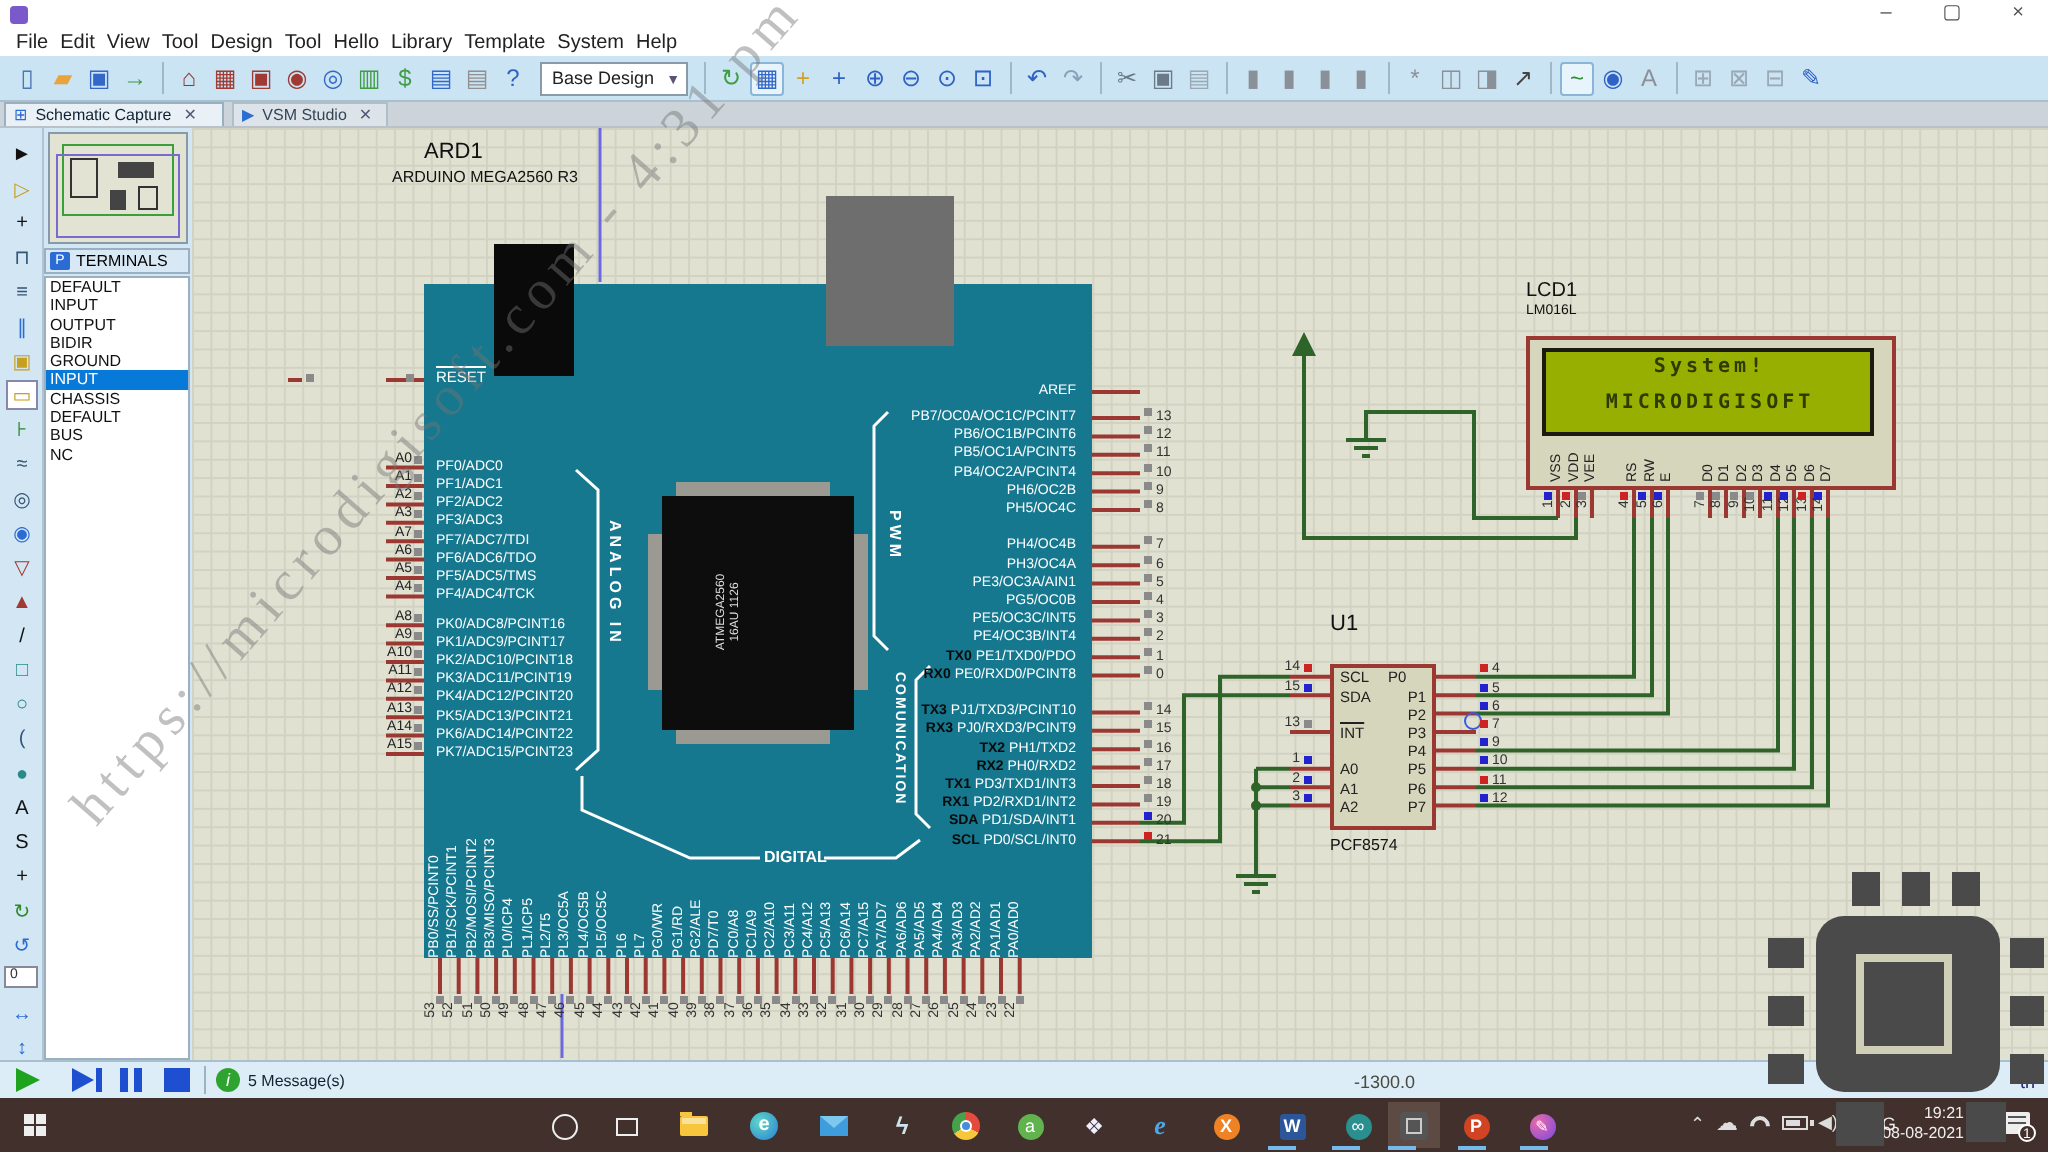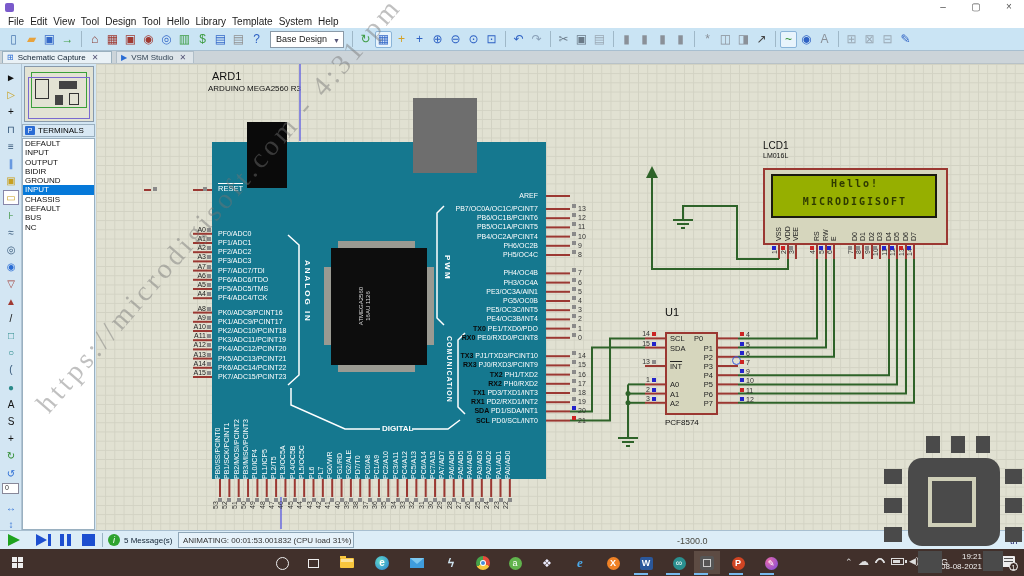--- a/index.html
+++ b/index.html
@@ -333,21 +333,21 @@
     <div class="abs" style="left:151px;top:58px;width:40px;height:66px;background:#0a0a0a;"></div>
     <div class="abs" style="left:317px;top:34px;width:64px;height:75px;background:#6e6e6e;"></div>
     <div class="abs" style="left:242px;top:177px;width:77px;height:9px;background:#9a9a92;"></div>
     <div class="abs" style="left:242px;top:299px;width:77px;height:9px;background:#9a9a92;"></div>
     <div class="abs" style="left:228px;top:203px;width:8px;height:78px;background:#9a9a92;"></div>
     <div class="abs" style="left:330px;top:203px;width:8px;height:78px;background:#9a9a92;"></div>
     <div class="abs" style="left:235px;top:184px;width:96px;height:117px;background:#0d0d0d;"></div>
     <div class="abs" style="left:244px;top:222px;width:76px;height:40px;color:#ddd;font-size:6px;text-align:center;transform:rotate(-90deg);line-height:7px;white-space:pre-line;">ATMEGA2560
 16AU 1126</div>
     <div class="abs" style="left:116px;top:6px;font-size:11px;color:#111;">ARD1</div>
-    <div class="abs" style="left:112px;top:20px;font-size:8px;color:#111;">ARDUINO MEGA2560 R3</div>
+    <div class="abs" style="left:100px;top:20px;font-size:8px;color:#111;">ARDUINO MEGA2560 R3</div>
     <div class="abs" style="left:667px;top:76px;font-size:10px;color:#111;">LCD1</div>
     <div class="abs" style="left:667px;top:88px;font-size:7px;color:#111;">LM016L</div>
     <div class="abs" style="left:569px;top:242px;font-size:11px;color:#111;">U1</div>
     <div class="abs" style="left:569px;top:354px;font-size:8px;color:#111;">PCF8574</div>
     <div class="abs" style="left:122px;top:120px;font-size:7.5px;color:#fff;text-decoration:overline;">RESET</div>
     <div class="abs sq" style="left:107px;top:123px;background:#8a8a8a;"></div>
     <div class="abs sq" style="left:57px;top:123px;background:#8a8a8a;"></div>
     <div class="abs dlab" style="left:60px;top:161.8px;width:50px;text-align:right;">A0</div>
     <div class="abs sq" style="left:111px;top:163.8px;background:#8a8a8a;"></div>
     <div class="abs wlab" style="left:122px;top:165.8px;">PF0/ADC0</div>
@@ -558,21 +558,21 @@
     <div class="abs dlab" style="left:393.5px;top:437px;width:14px;transform:rotate(-90deg);text-align:center;color:#333;">23</div>
     <div class="abs wlab" style="left:376.84999999999997px;top:376px;width:70px;transform:rotate(-90deg);text-align:left;">PA0/AD0</div>
     <div class="abs sq" style="left:411.84999999999997px;top:434px;background:#8a8a8a;"></div>
     <div class="abs dlab" style="left:402.84999999999997px;top:437px;width:14px;transform:rotate(-90deg);text-align:center;color:#333;">22</div>
     <div class="abs vtext" style="left:216px;top:196px;">ANALOG IN</div>
     <div class="abs vtext" style="left:356px;top:191px;">PWM</div>
     <div class="abs vtext" style="left:357px;top:272px;font-size:7px;letter-spacing:1px;">COMUNICATION</div>
     <div class="abs" style="left:286px;top:360px;font-size:8px;color:#fff;font-weight:bold;">DIGITAL</div>
     <div class="abs" style="left:667px;top:104px;width:185px;height:77px;background:#d6d6bd;border:2px solid #9b3832;"></div>
     <div class="abs" style="left:675px;top:110px;width:166px;height:44px;background:#96af00;border:2px solid #1a1a10;"></div>
-    <div class="abs" style="left:676px;top:114px;width:166px;text-align:center;font-family:&quot;DejaVu Sans Mono&quot;,monospace;font-weight:bold;font-size:10px;color:#2f3a00;letter-spacing:2px;">Hello!</div>
+    <div class="abs" style="left:676px;top:114px;width:166px;text-align:center;font-family:&quot;DejaVu Sans Mono&quot;,monospace;font-weight:bold;font-size:10px;color:#2f3a00;letter-spacing:2px;">System!</div>
     <div class="abs" style="left:676px;top:132px;width:166px;text-align:center;font-family:&quot;DejaVu Sans Mono&quot;,monospace;font-weight:bold;font-size:10px;color:#2f3a00;letter-spacing:2px;">MICRODIGISOFT</div>
     <div class="abs dlab" style="left:669px;top:159px;width:28px;transform:rotate(-90deg);text-align:left;color:#222;font-size:7px;">VSS</div>
     <div class="abs sq" style="left:676px;top:182px;background:#2323cc;"></div>
     <div class="abs dlab" style="left:672px;top:184px;width:14px;transform:rotate(-90deg);text-align:center;color:#333;">1</div>
     <div class="abs dlab" style="left:678px;top:159px;width:28px;transform:rotate(-90deg);text-align:left;color:#222;font-size:7px;">VDD</div>
     <div class="abs sq" style="left:685px;top:182px;background:#cc2323;"></div>
     <div class="abs dlab" style="left:681px;top:184px;width:14px;transform:rotate(-90deg);text-align:center;color:#333;">2</div>
     <div class="abs dlab" style="left:686px;top:159px;width:28px;transform:rotate(-90deg);text-align:left;color:#222;font-size:7px;">VEE</div>
     <div class="abs sq" style="left:693px;top:182px;background:#8a8a8a;"></div>
     <div class="abs dlab" style="left:689px;top:184px;width:14px;transform:rotate(-90deg);text-align:center;color:#333;">3</div>
@@ -659,21 +659,20 @@
 
 <div id="statusbar">
   <div class="abs" style="left:8px;top:3px;width:0;height:0;border-left:12px solid #1fa31f;border-top:6px solid transparent;border-bottom:6px solid transparent;"></div>
   <div class="abs" style="left:36px;top:3px;width:0;height:0;border-left:11px solid #1d4fd0;border-top:6px solid transparent;border-bottom:6px solid transparent;"></div>
   <div class="abs" style="left:48px;top:3px;width:3px;height:12px;background:#1d4fd0;"></div>
   <div class="abs" style="left:60px;top:3px;width:4px;height:12px;background:#1d4fd0;box-shadow:7px 0 0 #1d4fd0;"></div>
   <div class="abs" style="left:82px;top:3px;width:13px;height:12px;background:#1d4fd0;"></div>
   <div class="abs" style="left:102px;top:2px;width:1px;height:14px;background:#9ab4c4;"></div>
   <div class="abs" style="left:108px;top:3px;width:12px;height:12px;border-radius:50%;background:#2fa32f;color:#fff;font-size:9px;font-style:italic;text-align:center;line-height:12px;">i</div>
   <div class="abs" style="left:124px;top:5px;font-size:8px;color:#123;">5 Message(s)</div>
-  <div class="abs" style="left:178px;top:1px;width:176px;height:16px;border:1px solid #8fa7b8;background:#e6f2fa;font-size:8px;color:#333;line-height:15px;padding-left:4px;">ANIMATING: 00:01:53.001832 (CPU load 31%)</div>
   <div class="abs" style="left:677px;top:5px;font-size:9px;color:#4a4a42;">-1300.0</div>
   <div class="abs" style="left:976px;top:5px;font-size:9px;color:#4a4a42;">0.0</div>
   <div class="abs" style="left:1010px;top:5px;font-size:9px;color:#226;">th</div>
 </div>
 
 <div id="taskbar">
   <div class="abs" style="left:12px;top:8px;width:11px;height:11px;">
     <div class="abs" style="left:0;top:0;width:5px;height:5px;background:#eee;"></div>
     <div class="abs" style="left:6px;top:0;width:5px;height:5px;background:#eee;"></div>
     <div class="abs" style="left:0;top:6px;width:5px;height:5px;background:#eee;"></div>

